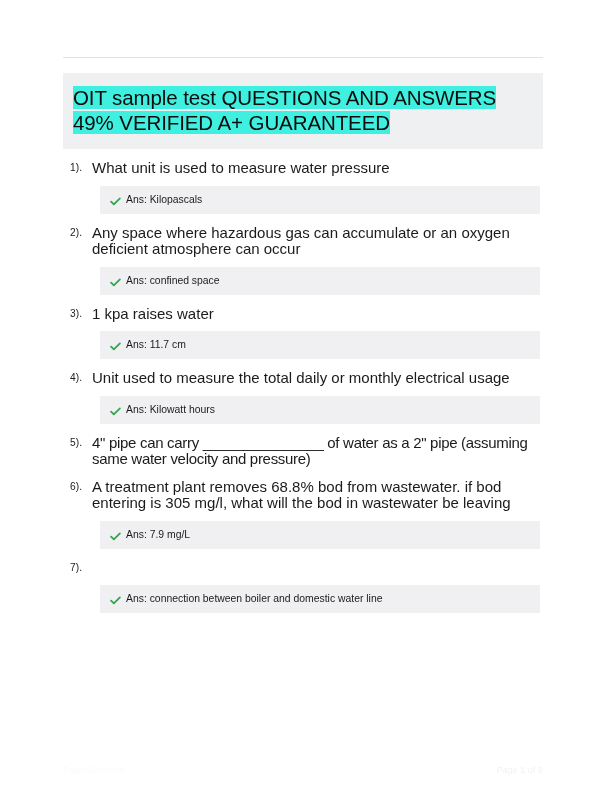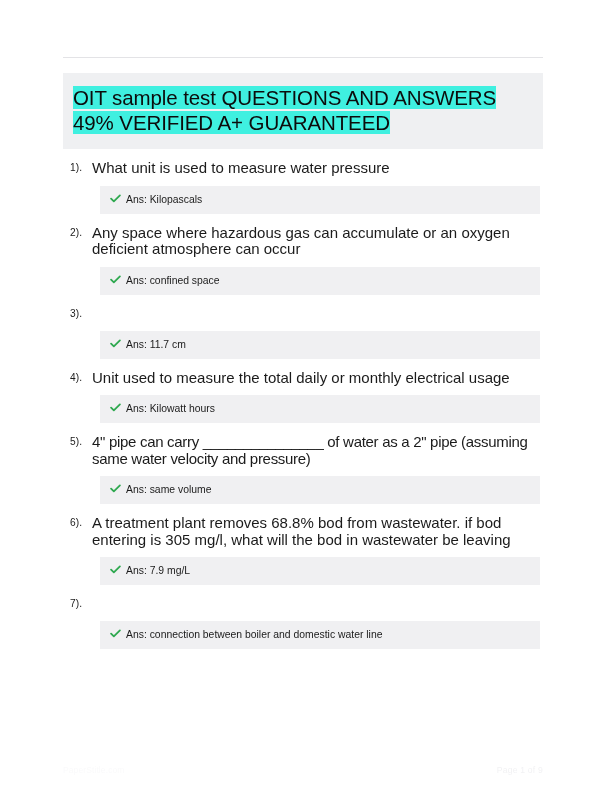--- a/index.html
+++ b/index.html
@@ -93,21 +93,21 @@
   .blank {
     letter-spacing: -0.3px;
   }
 
   .answer-box {
     margin: 9px 66px 0 100px;
     background: #f0f0f2;
     padding: 7px 11px 7px 10px;
     box-sizing: border-box;
     display: flex;
-    align-items: flex-start;
+    align-items: flex-end;
   }
   .check-icon {
     flex: 0 0 auto;
     width: 11px;
     height: 11px;
     margin-right: 5px;
     display: block;
   }
   .answer-text {
     font-size: 10.4px;
@@ -174,20 +174,21 @@
         <svg class="check-icon" viewBox="0 0 16 16">
           <path d="M1.6 8.2 L5.6 12.2 L14.4 3.4" fill="none" stroke="#2ea84f" stroke-width="2.6" stroke-linecap="round" stroke-linejoin="round"></path>
         </svg>
         <span class="answer-text">Ans: confined space</span>
       </div>
     </div>
 
     <div class="qa-item">
       <div class="q-row">
         <div class="q-num">3).</div>
+        <div class="q-text">1 kpa raises water</div>
       </div>
       <div class="answer-box">
         <svg class="check-icon" viewBox="0 0 16 16">
           <path d="M1.6 8.2 L5.6 12.2 L14.4 3.4" fill="none" stroke="#2ea84f" stroke-width="2.6" stroke-linecap="round" stroke-linejoin="round"></path>
         </svg>
         <span class="answer-text">Ans: 11.7 cm</span>
       </div>
     </div>
 
     <div class="qa-item">
@@ -200,26 +201,20 @@
           <path d="M1.6 8.2 L5.6 12.2 L14.4 3.4" fill="none" stroke="#2ea84f" stroke-width="2.6" stroke-linecap="round" stroke-linejoin="round"></path>
         </svg>
         <span class="answer-text">Ans: Kilowatt hours</span>
       </div>
     </div>
 
     <div class="qa-item">
       <div class="q-row">
         <div class="q-num">5).</div>
         <div class="q-text blank">4" pipe can carry _______________ of water as a 2" pipe (assuming same water velocity and pressure)</div>
-      </div>
-      <div class="answer-box">
-        <svg class="check-icon" viewBox="0 0 16 16">
-          <path d="M1.6 8.2 L5.6 12.2 L14.4 3.4" fill="none" stroke="#2ea84f" stroke-width="2.6" stroke-linecap="round" stroke-linejoin="round"></path>
-        </svg>
-        <span class="answer-text">Ans: same volume</span>
       </div>
     </div>
 
     <div class="qa-item">
       <div class="q-row">
         <div class="q-num">6).</div>
         <div class="q-text">A treatment plant removes 68.8% bod from wastewater. if bod entering is 305 mg/l, what will the bod in wastewater be leaving</div>
       </div>
       <div class="answer-box">
         <svg class="check-icon" viewBox="0 0 16 16">

